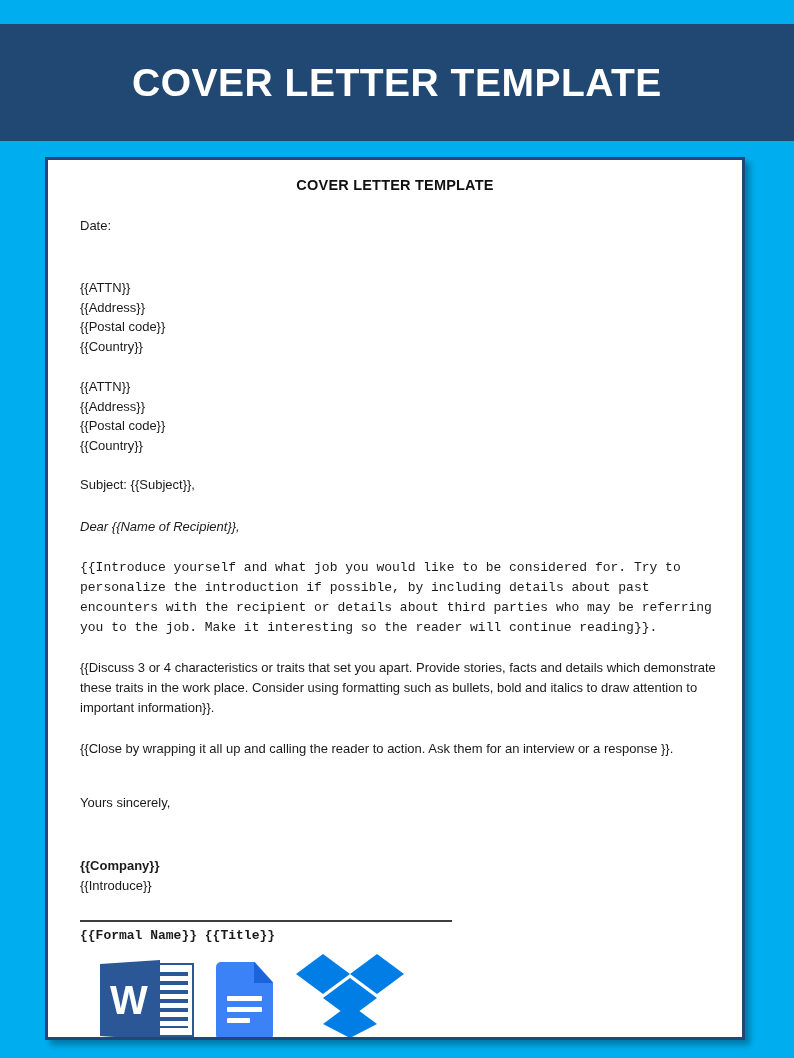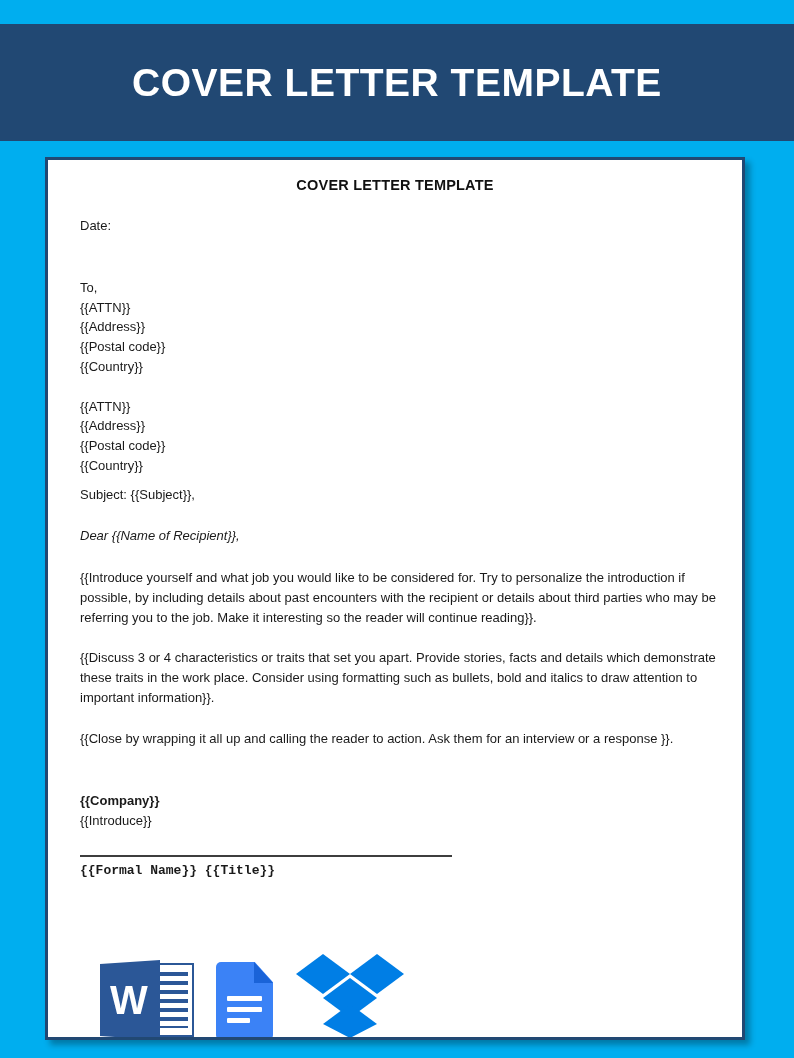--- a/index.html
+++ b/index.html
@@ -79,32 +79,32 @@
   .addr-block {
     margin-top: 42px;
   }
   .addr-block .ln { display: block; }
 
   .from-block {
     margin-top: 20px;
   }
 
   .subject-line {
-    margin-top: 9px;
+    margin-top: 19px;
   }
   .salutation {
     margin-top: 22px;
     font-style: italic;
   }
 
   .para {
     margin-top: 21px;
     text-align: left;
   }
-  .para.p1 { margin-top: 22px; }
+  .para.p1 { margin-top: 22px; font-family: Liberation Mono, monospace; }
 
   .closing {
     margin-top: 35px;
   }
 
   .company {
     margin-top: 43px;
     font-weight: bold;
   }
   .signature {
@@ -233,21 +233,20 @@
 <div class="page">
   <div class="doc-inner">
 
     <div class="doc-title">COVER LETTER TEMPLATE</div>
 
     <div class="body-area">
 
       <div class="line-date">Date:</div>
 
       <div class="addr-block">
-        <span class="ln">To,</span>
         <span class="ln">{{ATTN}}</span>
         <span class="ln">{{Address}}</span>
         <span class="ln">{{Postal code}}</span>
         <span class="ln">{{Country}}</span>
       </div>
 
       <div class="addr-block from-block">
         <span class="ln">{{ATTN}}</span>
         <span class="ln">{{Address}}</span>
         <span class="ln">{{Postal code}}</span>
@@ -257,20 +256,21 @@
       <div class="subject-line">Subject: {{Subject}},</div>
 
       <div class="salutation">Dear {{Name of Recipient}},</div>
 
       <div class="para p1">{{Introduce yourself and what job you would like to be considered for.  Try to personalize the introduction if possible, by including details about past encounters with the recipient or details about third parties who may be referring you to the job.  Make it interesting so the reader will continue reading}}.</div>
 
       <div class="para">{{Discuss 3 or 4 characteristics or traits that set you apart.  Provide stories, facts and details which demonstrate these traits in the work place. Consider using formatting such as bullets, bold and italics to draw attention to important information}}.</div>
 
       <div class="para">{{Close by wrapping it all up and calling the reader to action.  Ask them for an interview or a response }}.</div>
 
+      <div class="closing">Yours sincerely,</div>
 
       <div class="company">{{Company}}</div>
 
       <div class="signature">{{Introduce}}</div>
 
       <div class="sig-rule"></div>
 
       <div class="formal-line">{{Formal Name}} {{Title}}</div>
 
     </div>

